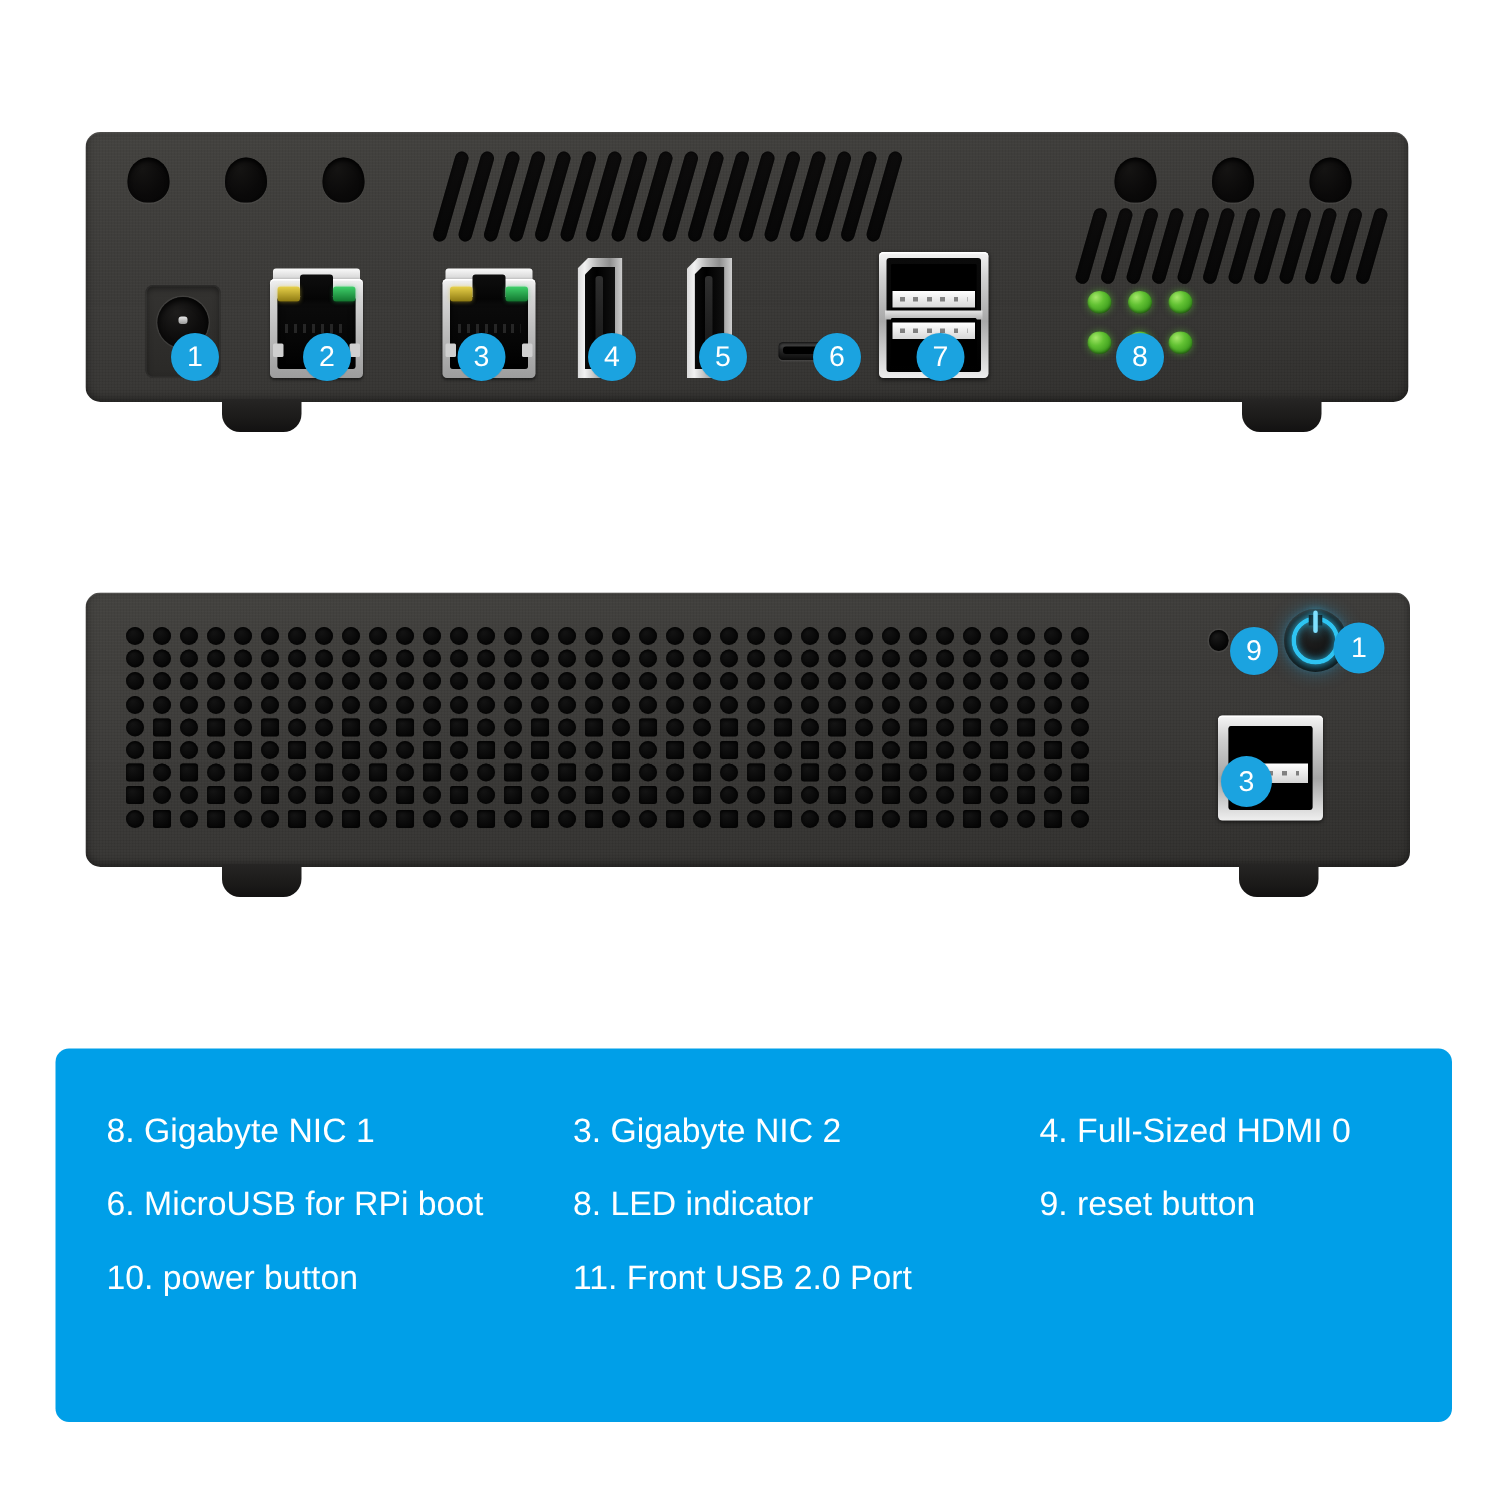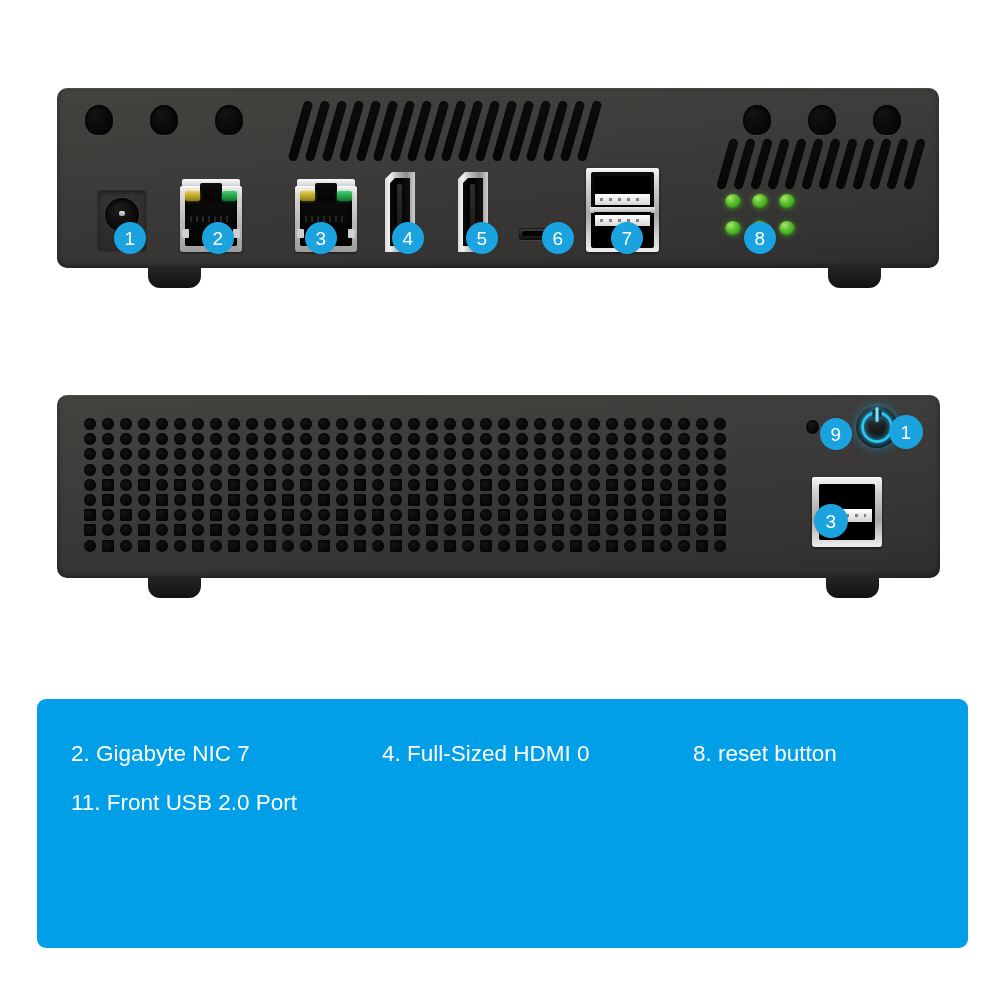--- a/index.html
+++ b/index.html
@@ -716,21 +716,25 @@
   <div class="badge sz" style="left:542px;top:222px;">6</div>
   <div class="badge sz" style="left:611px;top:222px;">7</div>
   <div class="badge sz" style="left:744px;top:222px;">8</div>
 
   <div class="badge sz" style="left:820px;top:418px;">9</div>
   <div class="badge sz2" style="left:889px;top:415px;">1</div>
   <div class="badge sz2" style="left:814px;top:504px;">3</div>
 
   <div class="legend">
     <div class="grid" id="legend-grid">
-        <div class="cell">2. Gigabyte NIC 7</div>
+        <div class="cell">8. Gigabyte NIC 1</div>
+        <div class="cell">3. Gigabyte NIC 2</div>
         <div class="cell">4. Full-Sized HDMI 0</div>
-        <div class="cell">8. reset button</div>
+        <div class="cell">6. MicroUSB for RPi boot</div>
+        <div class="cell">8. LED indicator</div>
+        <div class="cell">9. reset button</div>
+        <div class="cell">10. power button</div>
         <div class="cell">11. Front USB 2.0 Port</div>
         <div class="cell empty"></div>
       </div>
   </div>
 
 </div>
 
 </body></html>

